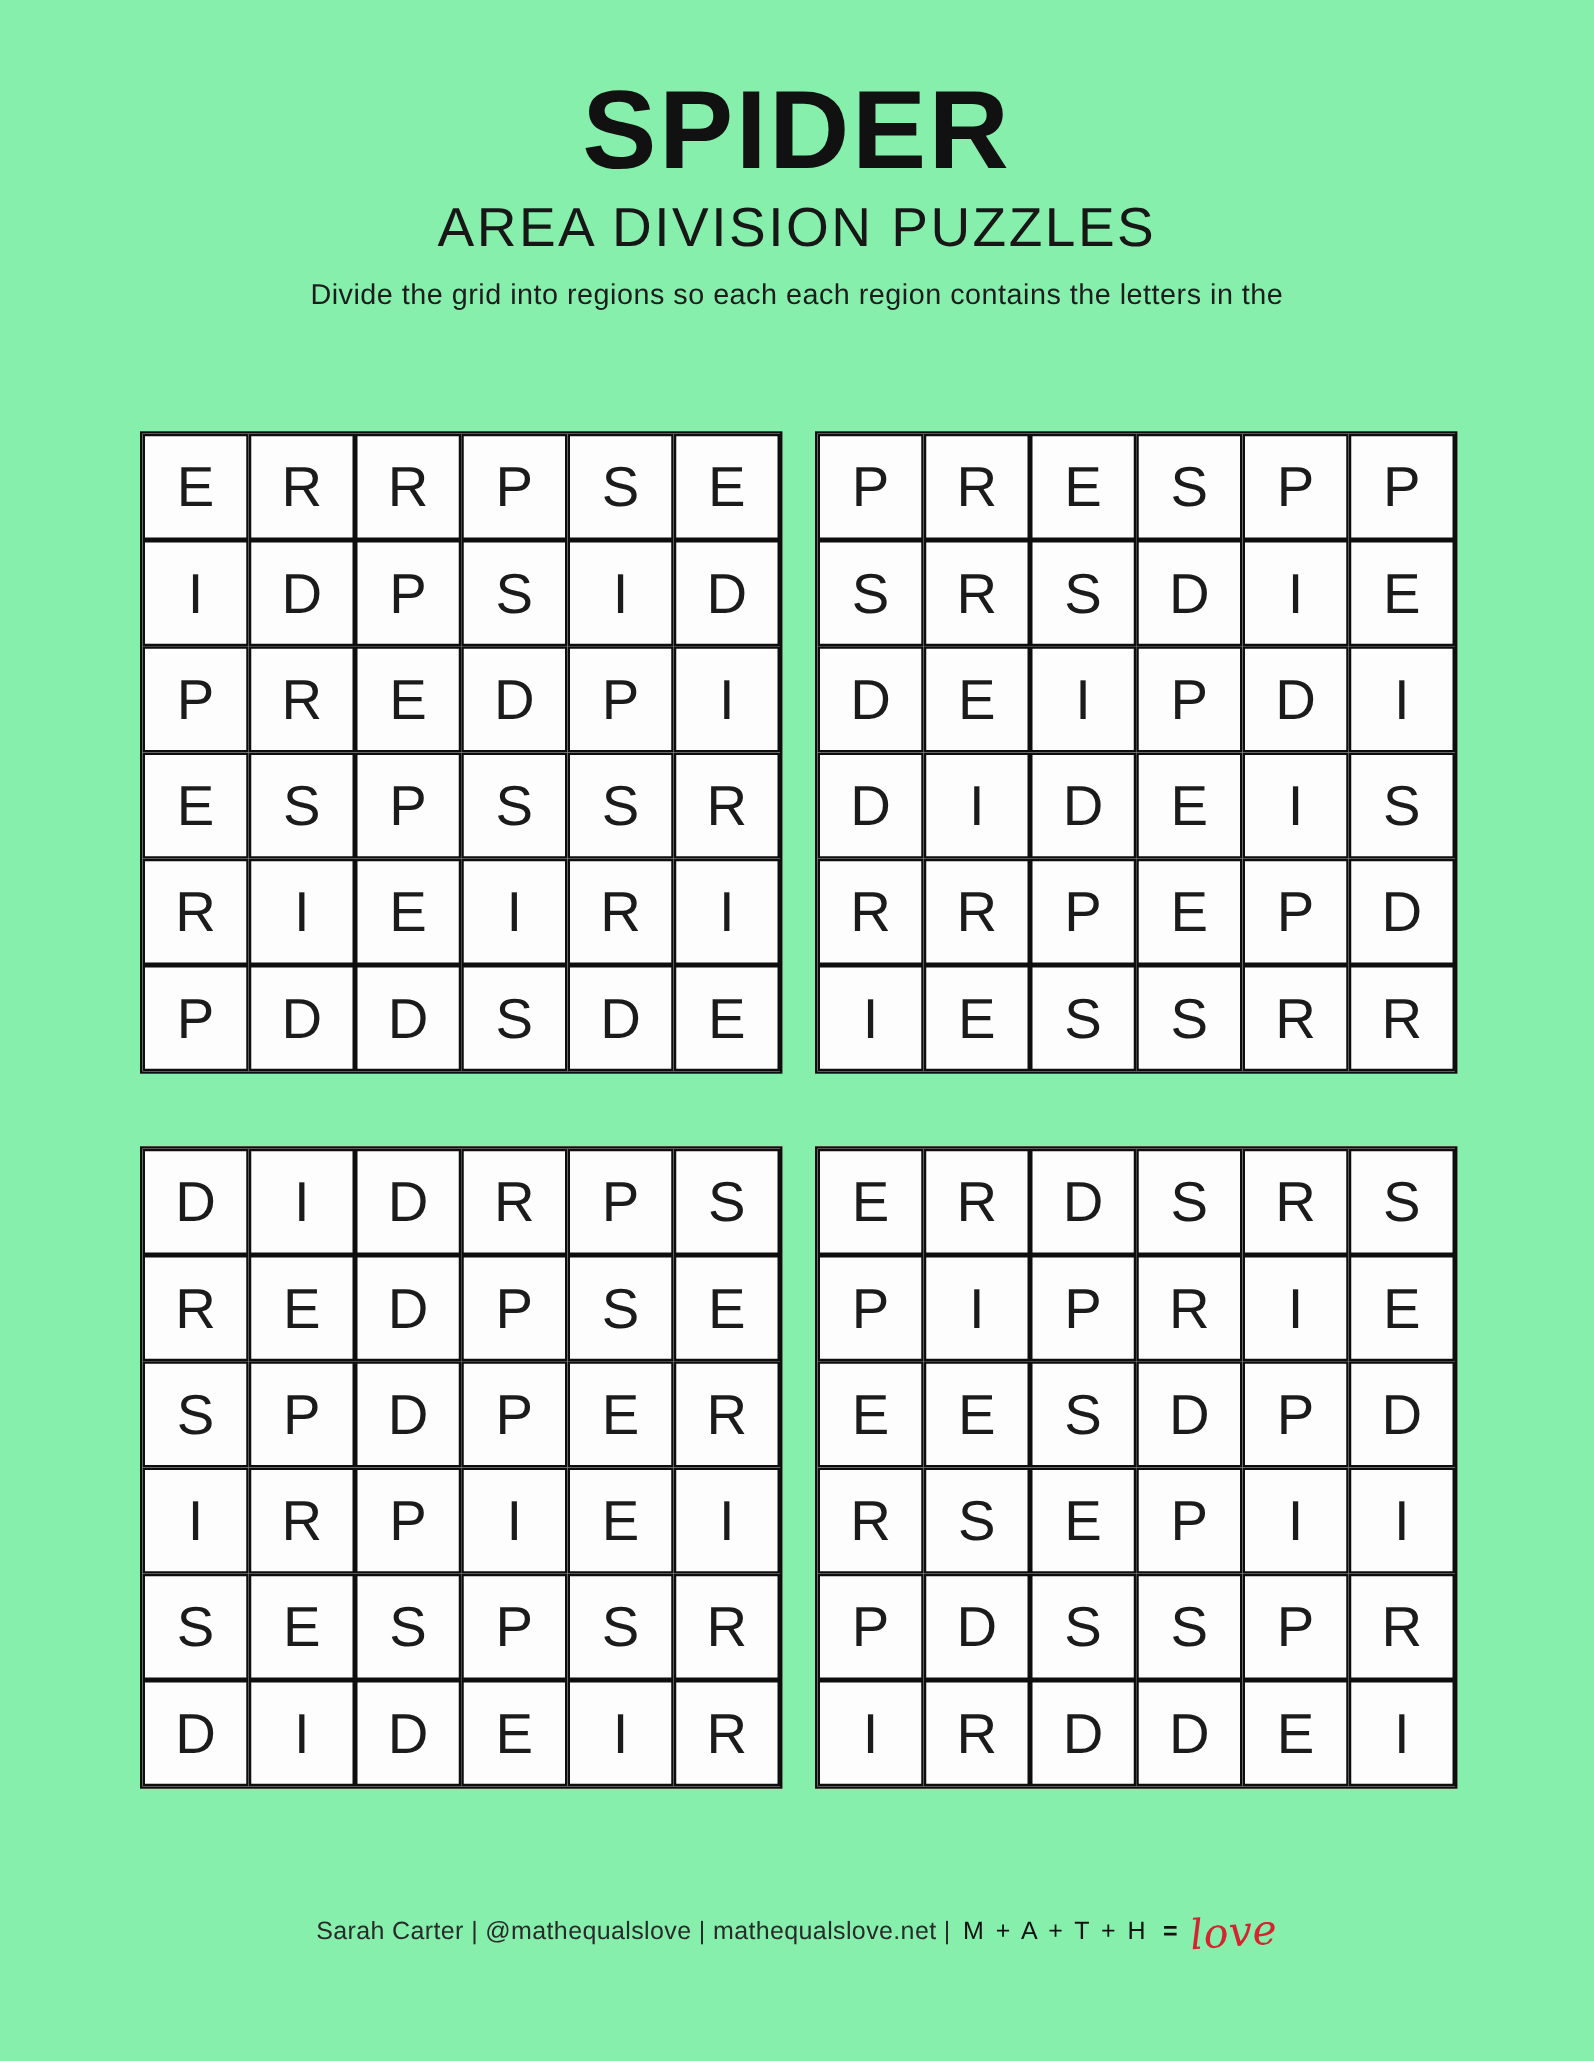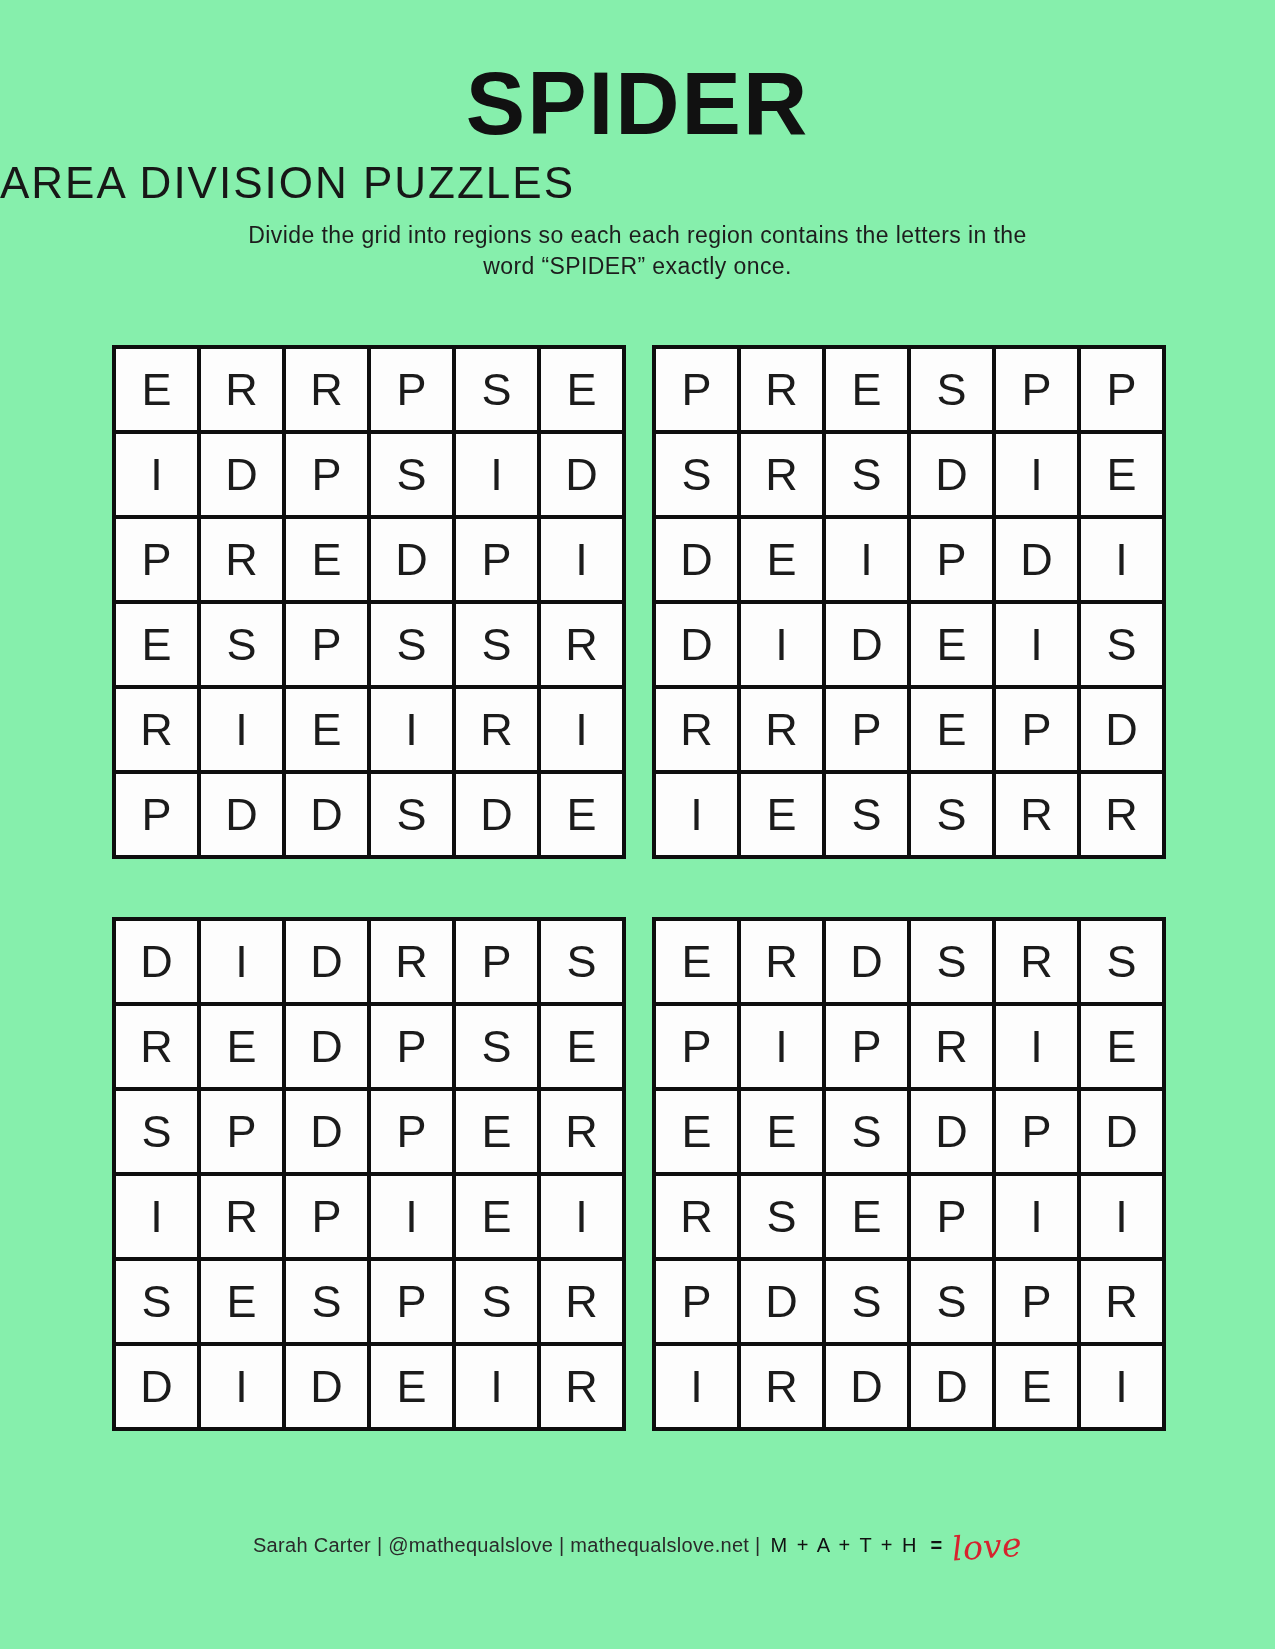--- a/index.html
+++ b/index.html
@@ -18,20 +18,21 @@
     margin: 0;
     text-align: center;
     font-size: 89px;
     font-weight: bold;
     letter-spacing: 2px;
     color: #111;
   }
   .subtitle {
     position: absolute;
     top: 158px; left: 0; width: 100%;
+    text-align: center;
     font-size: 44px;
     font-weight: 400;
     letter-spacing: 2px;
     color: #171717;
   }
   .instructions {
     position: absolute;
     top: 220px; left: 0; width: 100%;
     text-align: center;
     font-size: 23px;
@@ -95,21 +96,20 @@
 <body>
 
 <div class="page">
 
   <h1 class="title">SPIDER</h1>
 
   <div class="subtitle">AREA DIVISION PUZZLES</div>
 
   <div class="instructions">
     <div>Divide the grid into regions so each each region contains the letters in the</div>
-    <div>word “SPIDER” exactly once.</div>
   </div>
 
   <div class="puzzle" id="p1">
       <div class="cell">E</div>
       <div class="cell">R</div>
       <div class="cell">R</div>
       <div class="cell">P</div>
       <div class="cell">S</div>
       <div class="cell">E</div>
       <div class="cell">I</div>

